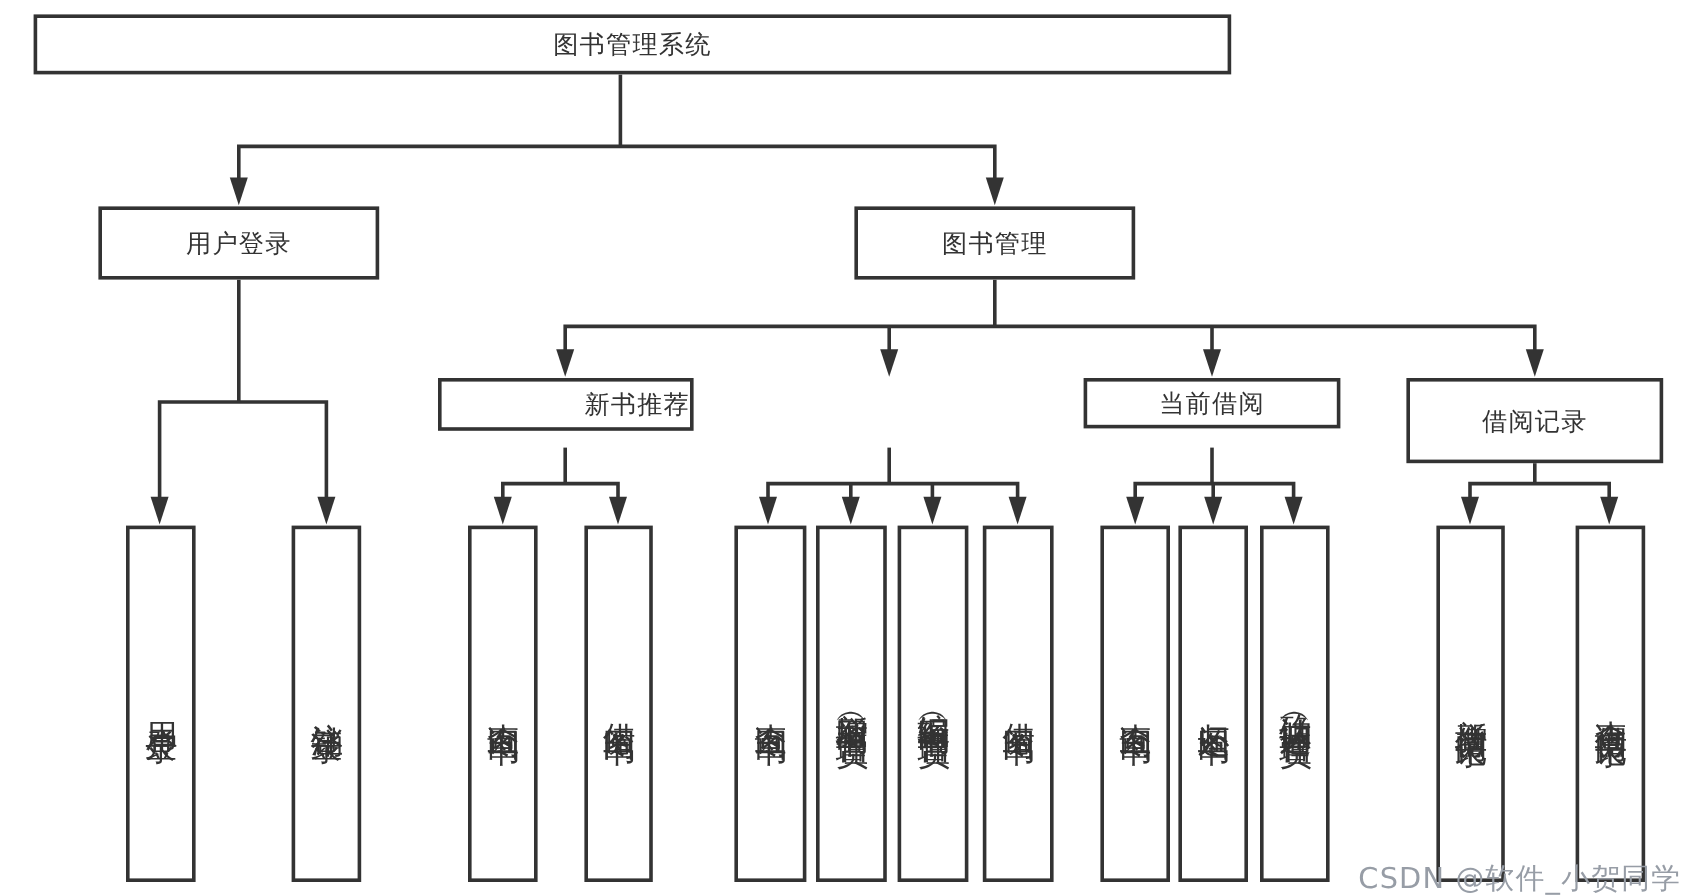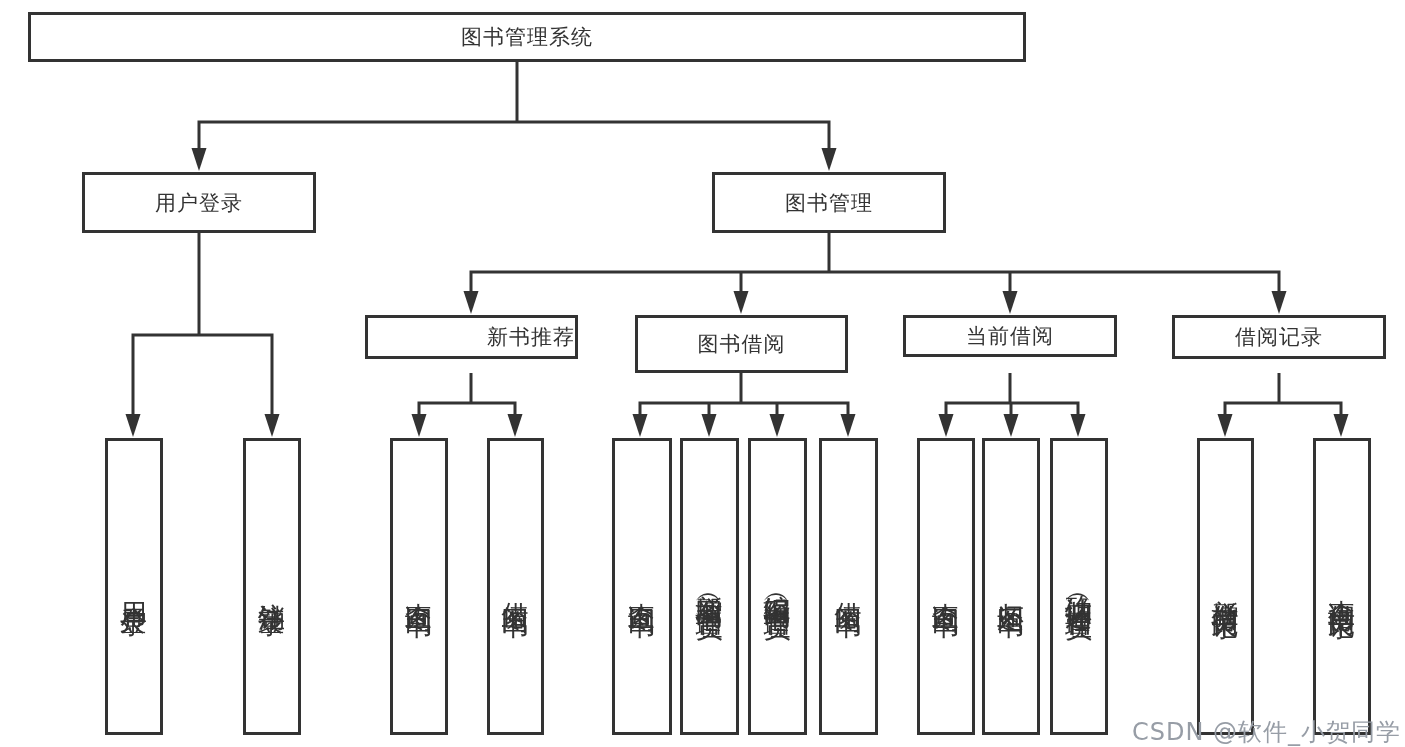--- a/index.html
+++ b/index.html
@@ -28,21 +28,21 @@
     color: var(--text, #333333);
     z-index: 2;
   }
   .h-label { font-size: 21px; letter-spacing: 1px; white-space: nowrap; }
   .root-box  { left: 16px;  top: 12px;  width: 998px; height: 50px; margin-left: 12px; }
   .l2-login  { left: 82px;  top: 172px; width: 234px; height: 61px; }
   .l2-mgmt   { left: 712px; top: 172px; width: 234px; height: 61px; justify-content: center; }
   .l3-nb     { left: 365px; top: 315px; width: 213px; height: 44px; justify-content: flex-end; }
   .l3-bb     { left: 635px; top: 315px; width: 213px; height: 58px; }
   .l3-cb     { left: 903px; top: 315px; width: 214px; height: 42px; }
-  .l3-br     { left: 1172px;top: 315px; width: 214px; height: 44px; }
+  .l3-br     { left: 1172px;top: 315px; width: 214px; height: 71px; }
   .leaf { top: 438px; height: 297px; }
   .leaf .v-label {
     writing-mode: vertical-rl;
     text-orientation: mixed;
     font-size: 27px;
     letter-spacing: 3px;
     line-height: 1;
     white-space: nowrap;
   }
   .leaf-1  { left: 105px;  width: 58px; }
@@ -134,23 +134,20 @@
   <div class="box l2-login">
     <span class="h-label">用户登录</span>
   </div>
   <div class="box l2-mgmt">
     <span class="h-label">图书管理</span>
   </div>
 
   <div class="box l3-nb">
     <span class="h-label">新书推荐</span>
   </div>
-  <div class="box l3-bb">
-    <span class="h-label">图书借阅</span>
-  </div>
   <div class="box l3-cb">
     <span class="h-label">当前借阅</span>
   </div>
   <div class="box l3-br">
     <span class="h-label">借阅记录</span>
   </div>
 
   <div class="box leaf leaf-1">
     <span class="v-label">用户登录</span>
   </div>

